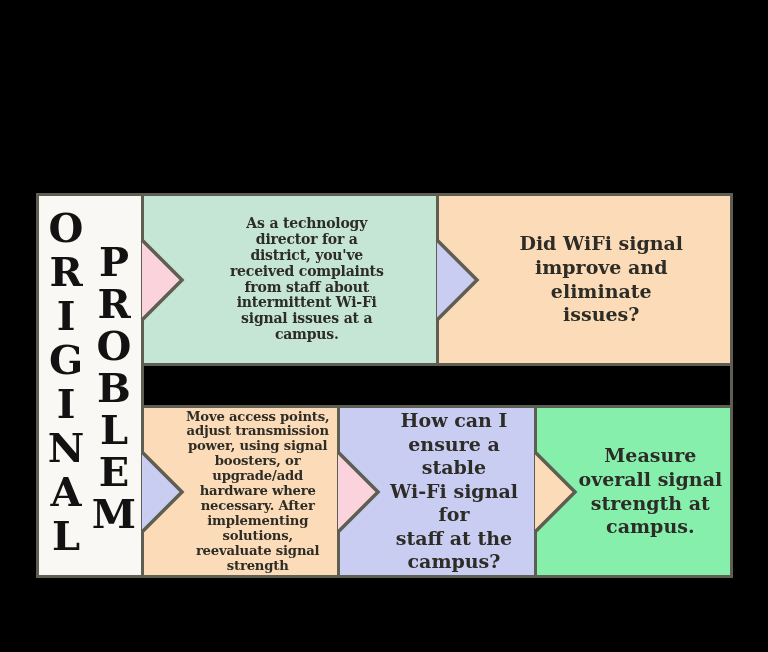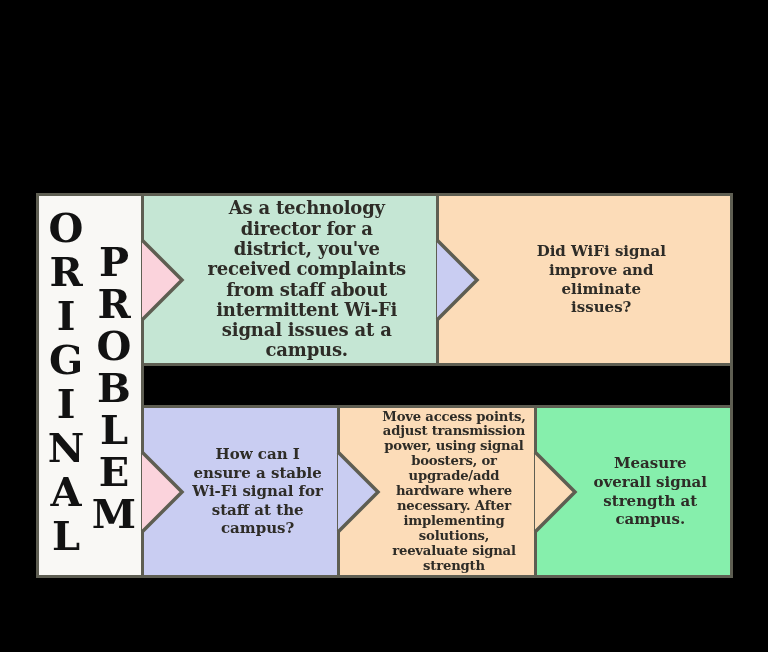--- a/index.html
+++ b/index.html
@@ -64,23 +64,23 @@
     box-sizing: border-box;
     display: flex;
     align-items: center;
     justify-content: center;
     text-align: center;
     padding: 4px 6px 4px 40px;
     color: #2e2c27;
     font-weight: bold;
   }
   .box-text { white-space: pre-line; }
-  .medium { font-size: 18px;   line-height: 1.13; letter-spacing: -0.2px; }
+  .medium { font-size: 14px;   line-height: 1.13; letter-spacing: -0.2px; }
   .dense  { font-size: 13.2px; line-height: 1.13; letter-spacing: -0.2px; }
-  .large  { font-size: 15px; line-height: 1.24; }
+  .large  { font-size: 19px; line-height: 1.24; }
   .chev {
     position: absolute;
     left: -4px;
     top: 50%;
     transform: translateY(-50%);
     width: 46px;
     height: 84px;
     z-index: 2;
   }
   .chev path {
@@ -138,46 +138,46 @@
         <div class="box-text large">Did WiFi signal
 improve and
 eliminate
 issues?</div>
       </div>
     </div>
 
     <div class="gap-band"></div>
 
     <div class="row row2">
-      <div class="box" style="background-color: rgb(201, 205, 242);">
-        <svg class="chev" viewBox="0 0 46 84">
-          <path d="M2,2 L42,42 L2,82" fill="#fbd3dc"></path>
-        </svg>
-        <div class="box-text large">How can I
-ensure a stable
-Wi-Fi signal for
-staff at the
-campus?</div>
-      </div>
       <div class="box" style="background-color: rgb(252, 220, 184);">
         <svg class="chev" viewBox="0 0 46 84">
           <path d="M2,2 L42,42 L2,82" fill="#c9cdf2"></path>
         </svg>
         <div class="box-text dense">Move access points,
 adjust transmission
 power, using signal
 boosters, or
 upgrade/add
 hardware where
 necessary. After
 implementing
 solutions,
 reevaluate signal
 strength</div>
       </div>
+      <div class="box" style="background-color: rgb(201, 205, 242);">
+        <svg class="chev" viewBox="0 0 46 84">
+          <path d="M2,2 L42,42 L2,82" fill="#fbd3dc"></path>
+        </svg>
+        <div class="box-text large">How can I
+ensure a stable
+Wi-Fi signal for
+staff at the
+campus?</div>
+      </div>
       <div class="box" style="background-color: #86efac;">
         <svg class="chev" viewBox="0 0 46 84">
           <path d="M2,2 L42,42 L2,82" fill="#fcdcb8"></path>
         </svg>
         <div class="box-text large">Measure
 overall signal
 strength at
 campus.</div>
       </div>
     </div>

